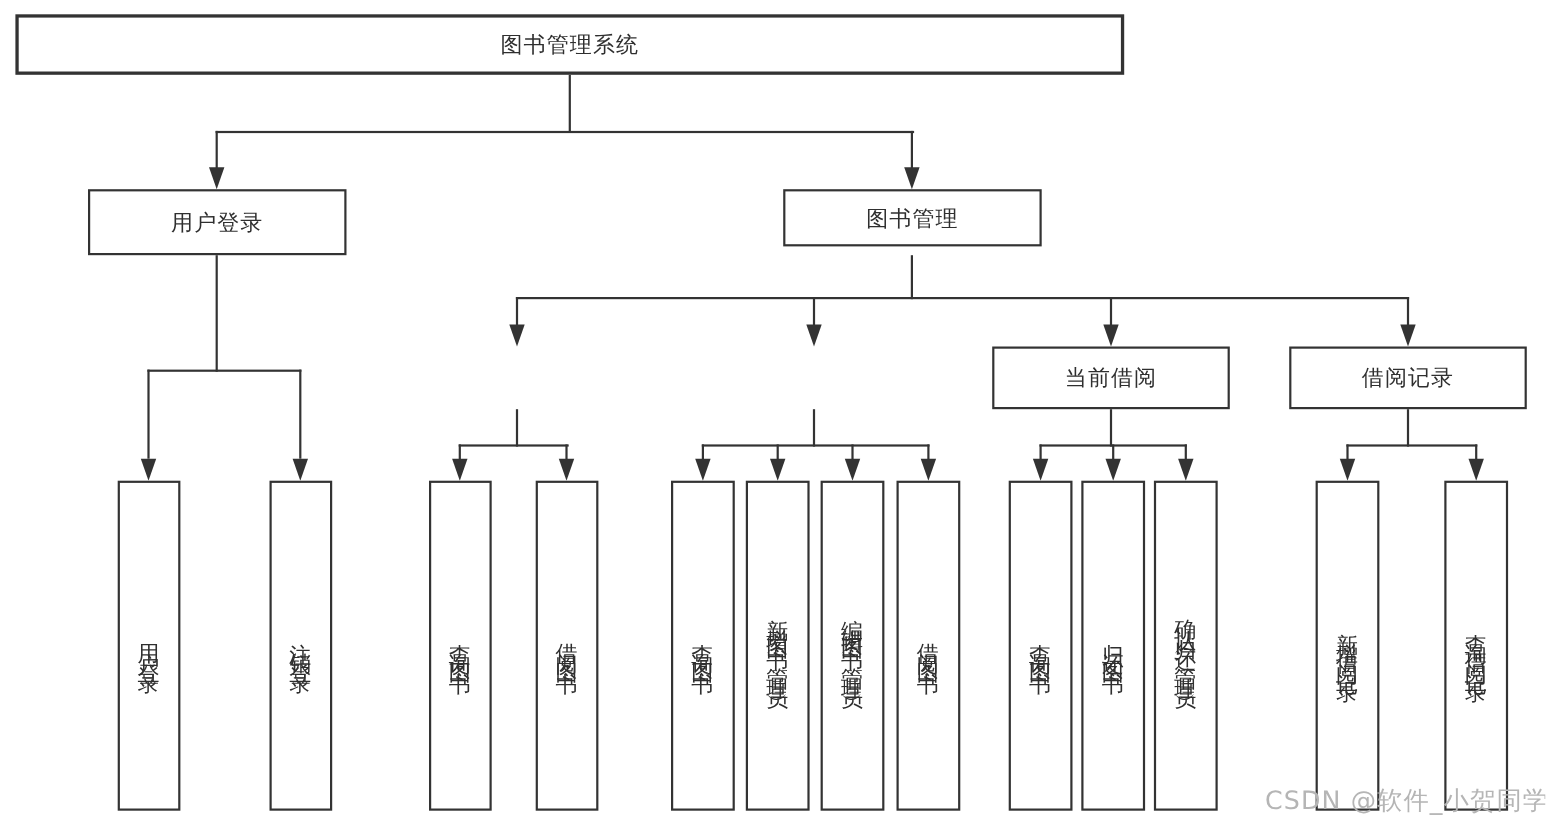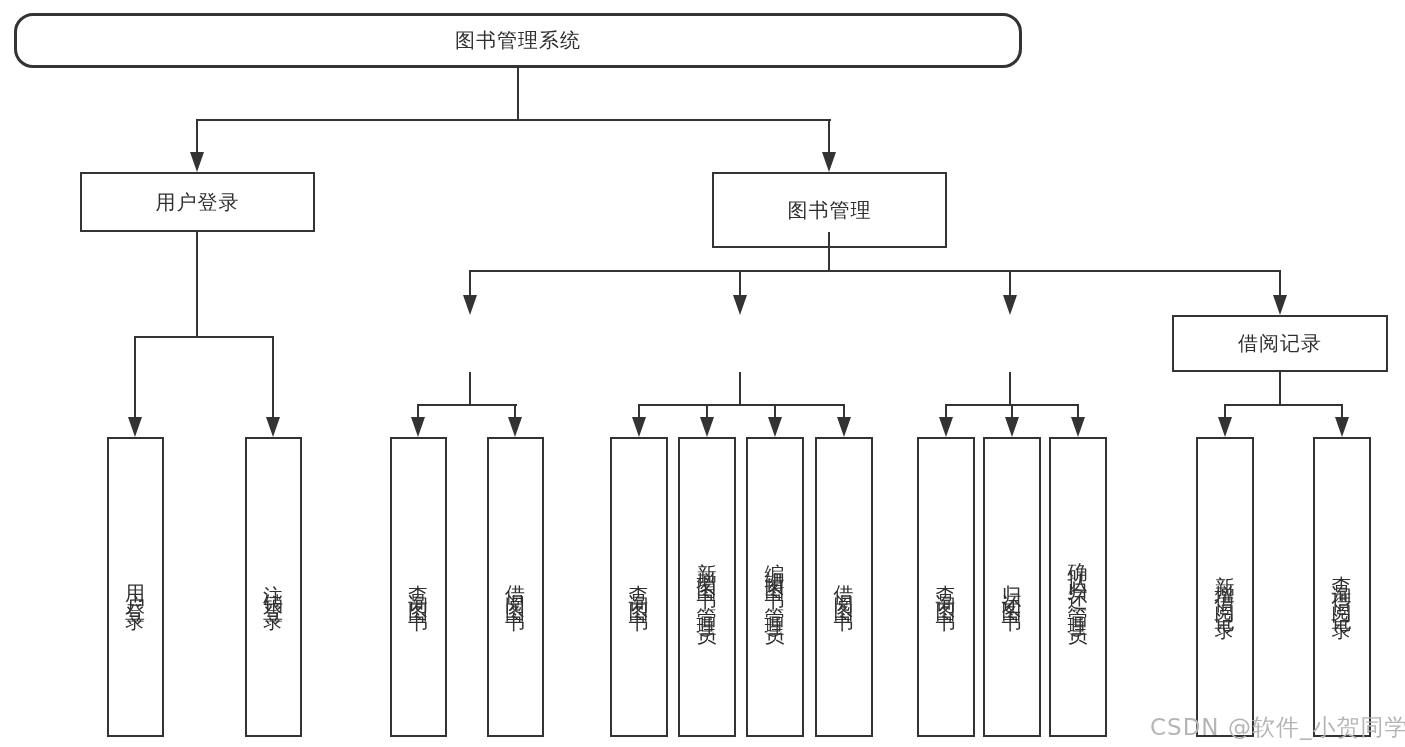--- a/index.html
+++ b/index.html
@@ -16,21 +16,21 @@
     position: absolute;
     border: 2px solid #333333;
     background: #ffffff;
     display: flex;
     align-items: center;
     justify-content: center;
     font-size: 20px;
     color: #2f2f2f;
     letter-spacing: 1px;
   }
-  .root-box { border-width: 3px; border-radius: 19px; }
+  .root-box { border-width: 3px; }
   .leaf {
     position: absolute;
     width: 57px;
     height: 300px;
     border: 2px solid #333333;
     background: #ffffff;
     display: flex;
     align-items: center;
     justify-content: center;
   }
@@ -84,21 +84,21 @@
   <div class="vline" style="left:517px; top:68px; height:52px;"></div>
   <div class="hline" style="left:196px; top:119px; width:635px;"></div>
   <div class="vline" style="left:196px; top:119px; height:34px;"></div>
   <div class="vline" style="left:828px; top:119px; height:34px;"></div>
   <div class="arrow" style="left:190px; top:152px;"></div>
   <div class="arrow" style="left:822px; top:152px;"></div>
 
   <div class="hbox" style="left:80px; top:172px; width:235px; height:60px;">
     <span>用户登录</span>
   </div>
-  <div class="hbox" style="left:712px; top:172px; width:235px; height:76px;">
+  <div class="hbox" style="left:712px; top:172px; width:235px; height:52px;">
     <span>图书管理</span>
   </div>
 
   <div class="vline" style="left:196px; top:232px; height:106px;"></div>
   <div class="hline" style="left:134px; top:336px; width:140px;"></div>
   <div class="vline" style="left:134px; top:336px; height:81px;"></div>
   <div class="vline" style="left:272px; top:336px; height:81px;"></div>
   <div class="arrow" style="left:128px; top:417px;"></div>
   <div class="arrow" style="left:266px; top:417px;"></div>
 
@@ -106,20 +106,23 @@
   <div class="hline" style="left:469px; top:270px; width:812px;"></div>
   <div class="vline" style="left:469px; top:270px; height:26px;"></div>
   <div class="vline" style="left:739px; top:270px; height:26px;"></div>
   <div class="vline" style="left:1009px; top:270px; height:26px;"></div>
   <div class="vline" style="left:1279px; top:270px; height:26px;"></div>
   <div class="arrow" style="left:463px; top:295px;"></div>
   <div class="arrow" style="left:733px; top:295px;"></div>
   <div class="arrow" style="left:1003px; top:295px;"></div>
   <div class="arrow" style="left:1273px; top:295px;"></div>
 
+  <div class="hbox" style="left:902px; top:315px; width:216px; height:57px;">
+    <span>当前借阅</span>
+  </div>
   <div class="hbox" style="left:1172px; top:315px; width:216px; height:57px;">
     <span>借阅记录</span>
   </div>
 
   <div class="vline" style="left:469px; top:372px; height:34px;"></div>
   <div class="hline" style="left:417px; top:404px; width:100px;"></div>
   <div class="vline" style="left:417px; top:404px; height:14px;"></div>
   <div class="vline" style="left:514px; top:404px; height:14px;"></div>
   <div class="arrow" style="left:411px; top:417px;"></div>
   <div class="arrow" style="left:508px; top:417px;"></div>

